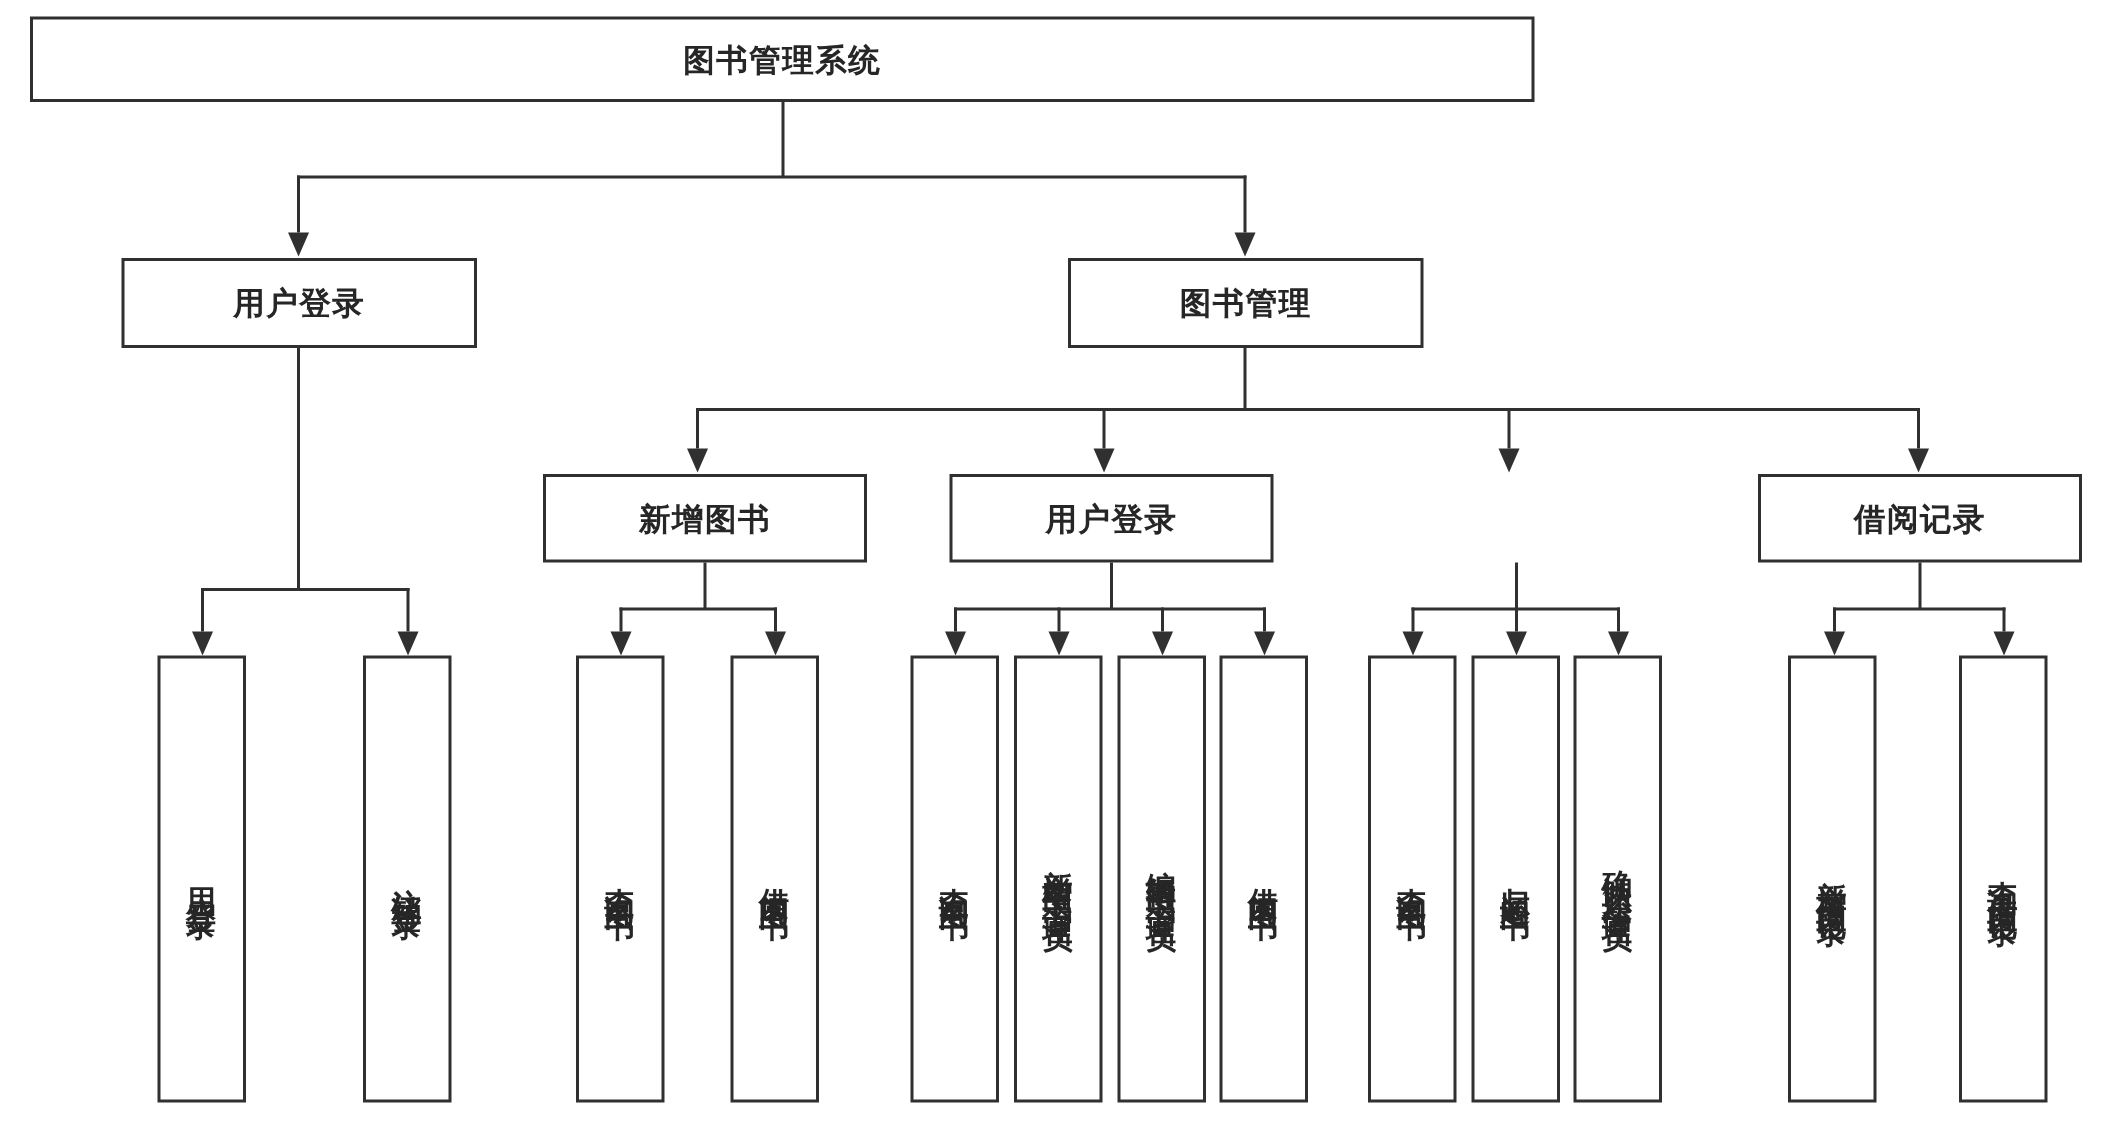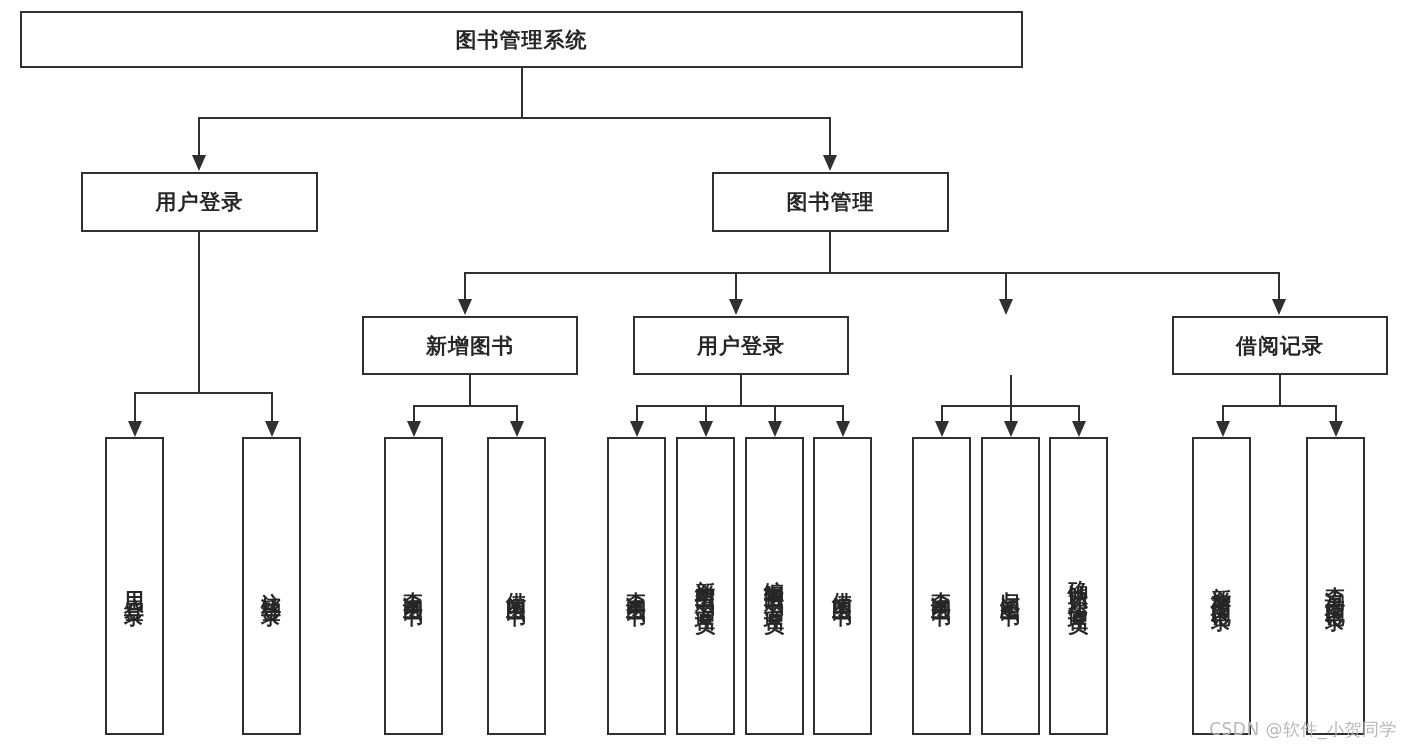--- a/index.html
+++ b/index.html
@@ -198,15 +198,14 @@
     <span class="vtext">确认归还（管理员）</span>
   </div>
 
   <div class="node v" style="left:1192px; top:437px; width:59px; height:298px;">
     <span class="vtext">新增借阅记录</span>
   </div>
   <div class="node v" style="left:1306px; top:437px; width:59px; height:298px;">
     <span class="vtext">查询借阅记录</span>
   </div>
 
-  <div id="watermark">CSDN @软件_小贺同学</div>
 
 </div>
 
 </body></html>

